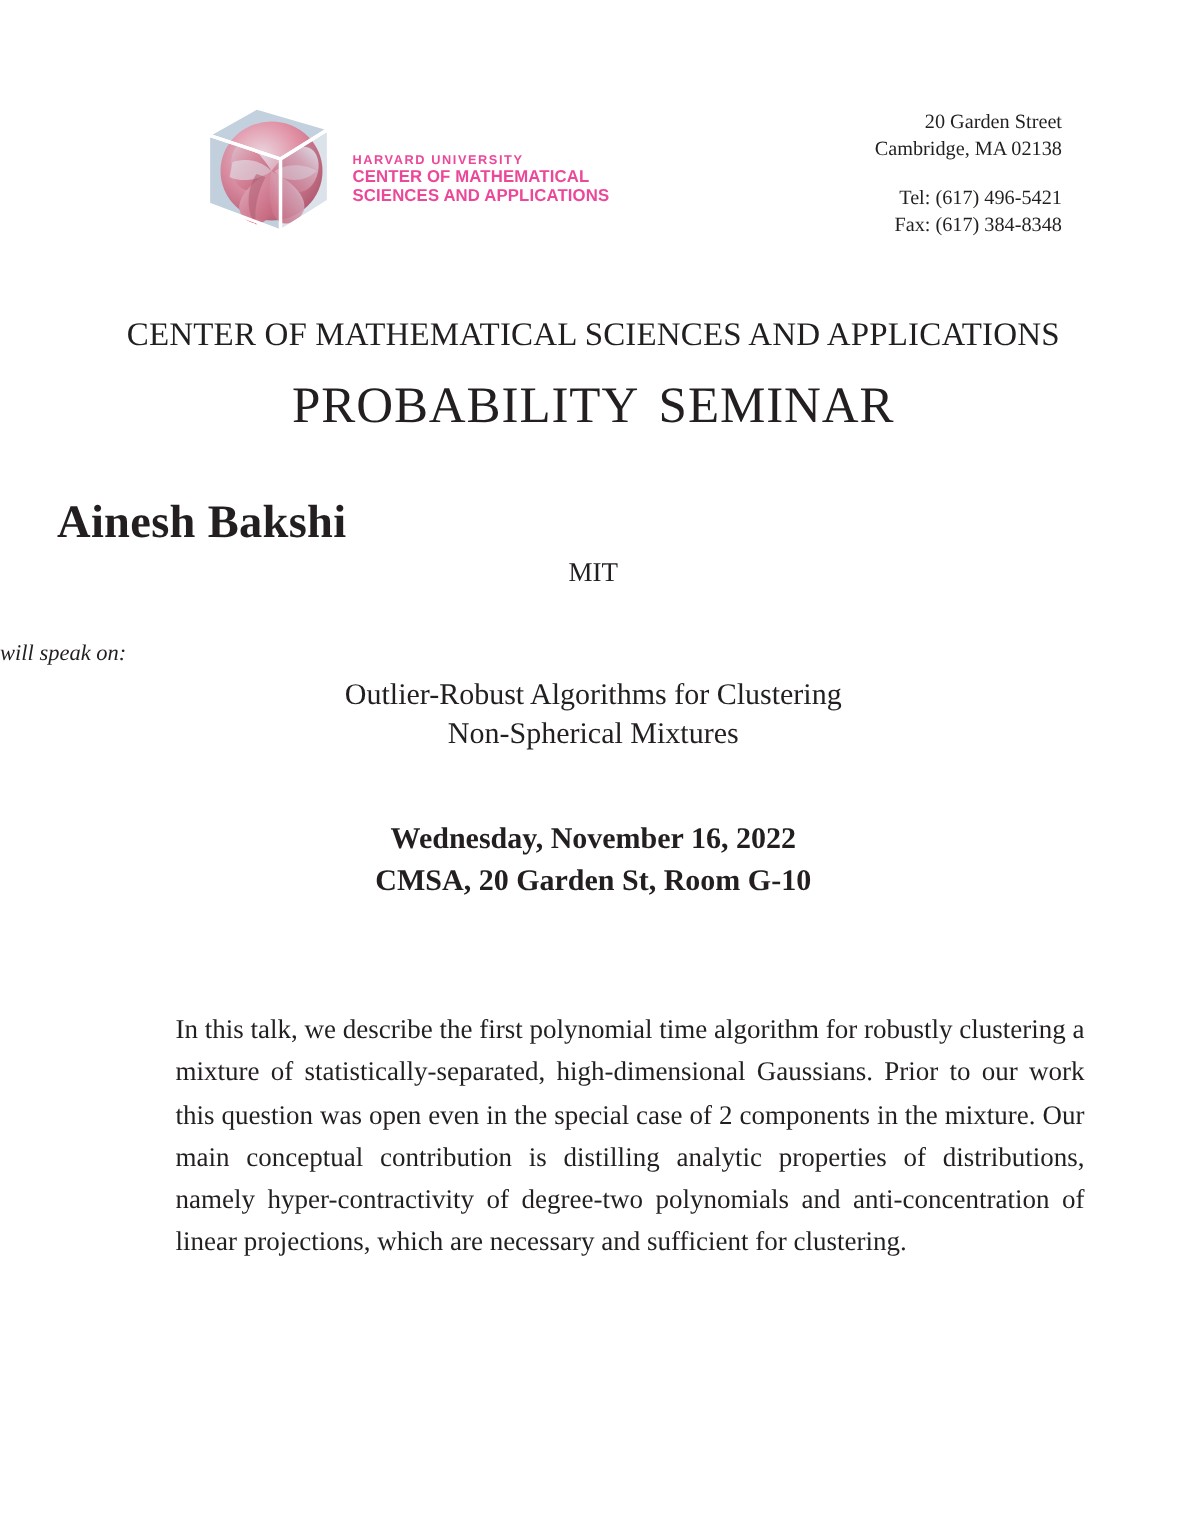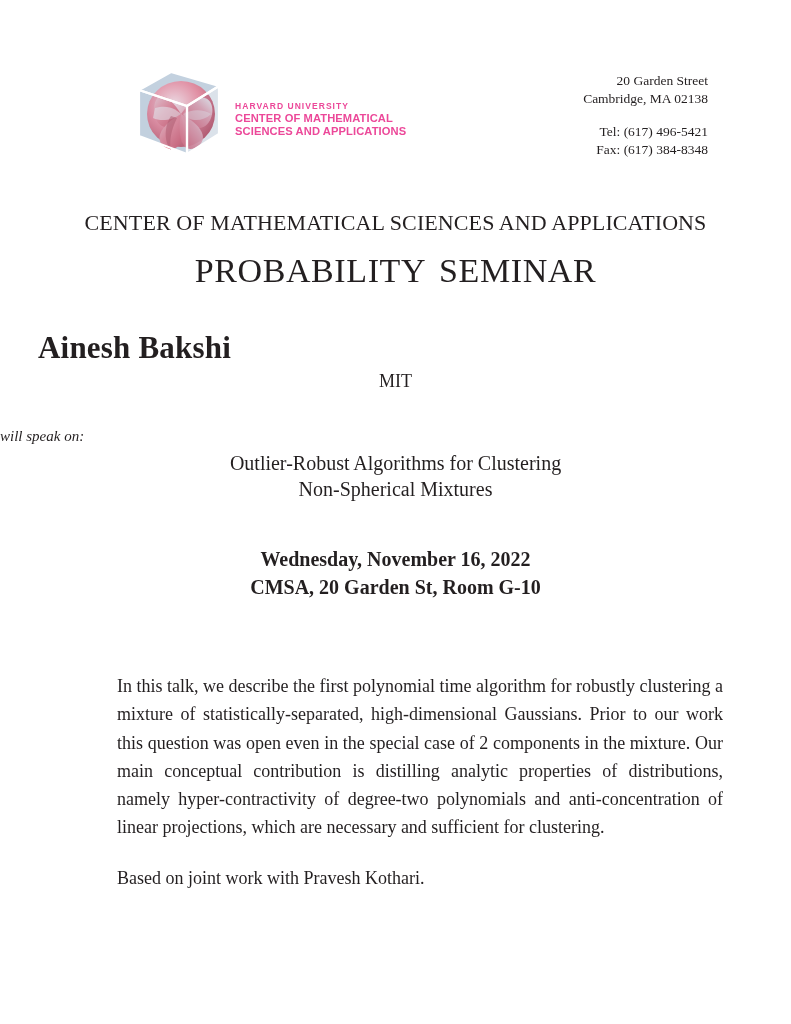--- a/index.html
+++ b/index.html
@@ -255,16 +255,15 @@
     <div>Non-Spherical Mixtures</div>
   </div>
 
   <div class="event-details">
     <div>Wednesday, November 16, 2022</div>
     <div>CMSA, 20 Garden St, Room G-10</div>
   </div>
 
   <div class="abstract">
     <p>In this talk, we describe the first polynomial time algorithm for robustly clustering a mixture of statistically-separated, high-dimensional Gaussians. Prior to our work this question was open even in the special case of 2 components in the mixture. Our main conceptual contribution is distilling analytic properties of distributions, namely hyper-contractivity of degree-two polynomials and anti-concentration of linear projections, which are necessary and sufficient for clustering.</p>
-    <p class="second">Based on joint work with Pravesh Kothari.</p>
   </div>
 
 </div>
 
 </body></html>

